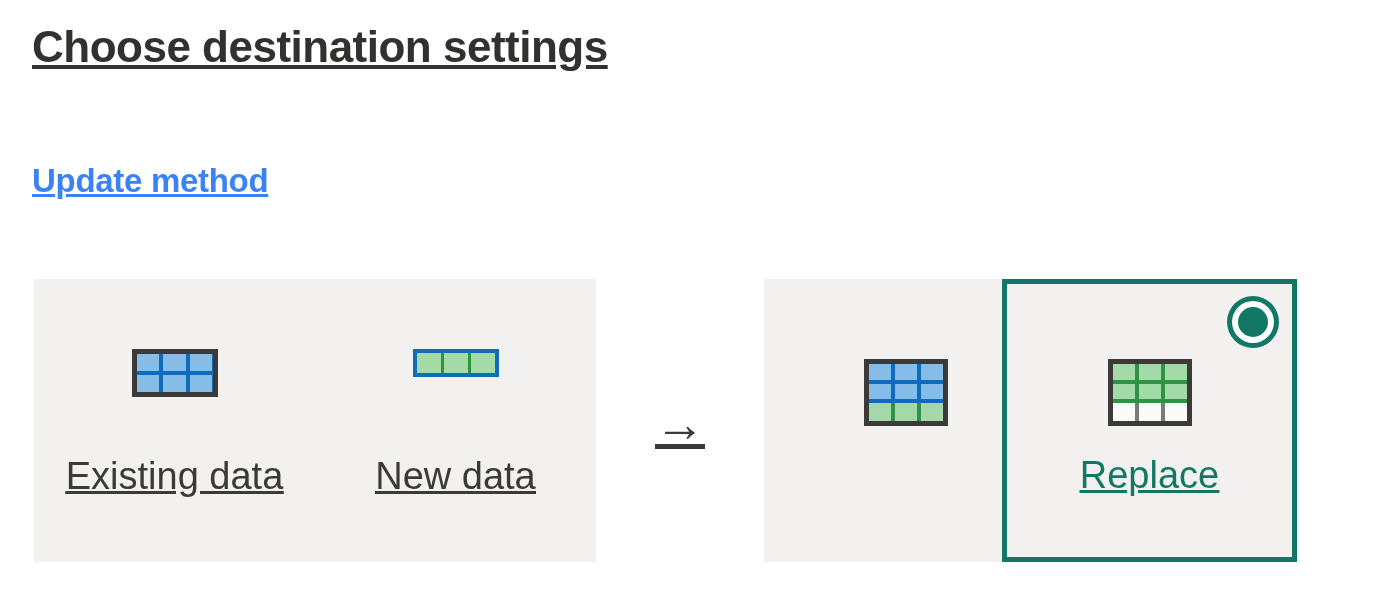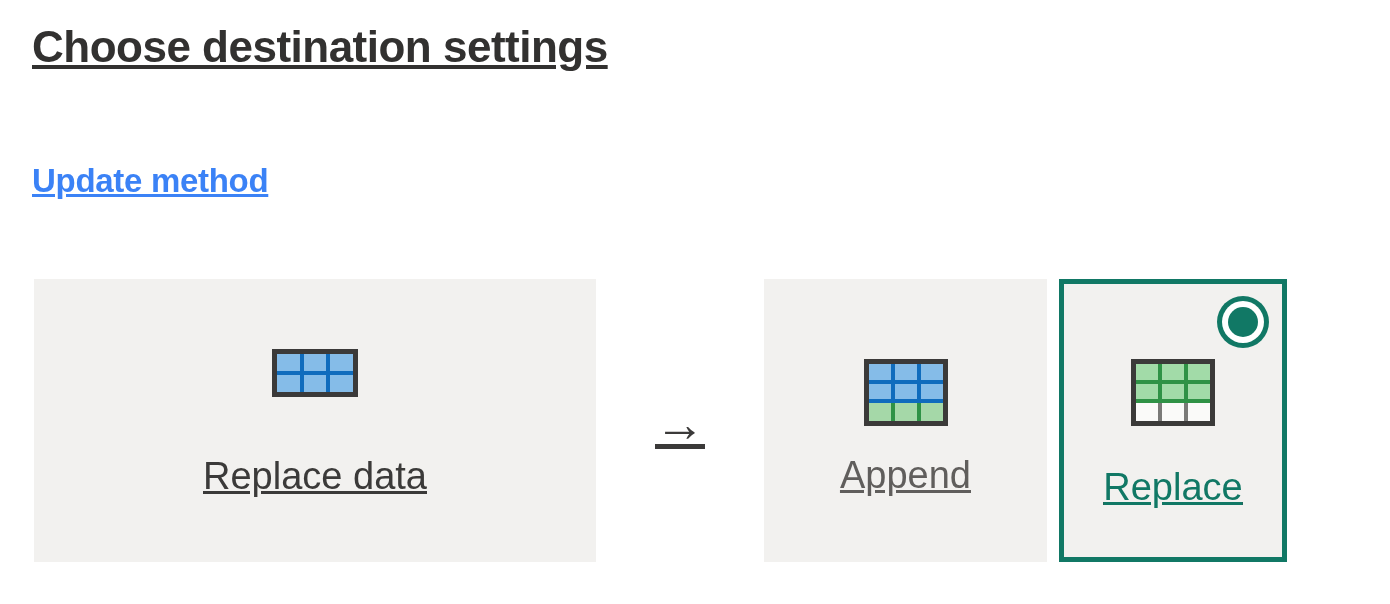--- a/index.html
+++ b/index.html
@@ -81,21 +81,21 @@
 
   
   .option-card {
     position: absolute; top: 279px; height: 283px;
     background: #f2f1ef;
     display: flex; flex-direction: column; align-items: center;
     padding-top: 80px;
     cursor: pointer;
   }
   .option-card.append  { left: 764px;  width: 283px; }
-  .option-card.replace { left: 1059px; width: 228px; gap: 12px; }
+  .option-card.replace { left: 1002px; width: 295px; }
   .option-card.selected { border: 5px solid #117865; padding-top: 75px; }
 
   .option-label {
     margin-top: 28px;
     font-size: 38px; color: #605e5c;
     white-space: nowrap;
   }
   .option-card.selected .option-label { color: #117865; }
 
   
@@ -175,23 +175,33 @@
     <div class="legend-icon-box">
       <div class="tbl-existing">
         <div class="cell"></div>
         <div class="cell"></div>
         <div class="cell"></div>
         <div class="cell"></div>
         <div class="cell"></div>
         <div class="cell"></div>
       </div>
     </div>
-    <div class="legend-label">Replace data</div>
-  </div>
-
+    <div class="legend-label">Existing data</div>
+  </div>
+
+  <div class="legend-item">
+    <div class="legend-icon-box">
+      <div class="tbl-new">
+        <div class="cell"></div>
+        <div class="cell"></div>
+        <div class="cell"></div>
+      </div>
+    </div>
+    <div class="legend-label">New data</div>
+  </div>
 
 </div>
 
 <div class="arrow-box">
   <span class="arrow-glyph">→</span>
 </div>
 
 <div class="option-card append">
 
   <div class="tbl-append">
@@ -202,21 +212,20 @@
       <div class="cell"></div>
       <div class="cell"></div>
       <div class="cell"></div>
     </div>
     <div class="bottom-row">
       <div class="cell"></div>
       <div class="cell"></div>
       <div class="cell"></div>
     </div>
   </div>
-  <div class="option-label">Append</div>
 </div>
 
 <div class="option-card replace selected">
   <div class="radio-indicator">
     <div class="radio-white-ring">
       <div class="radio-dot"></div>
     </div>
   </div>
   <div class="tbl-replace">
     <div class="top-rows">

